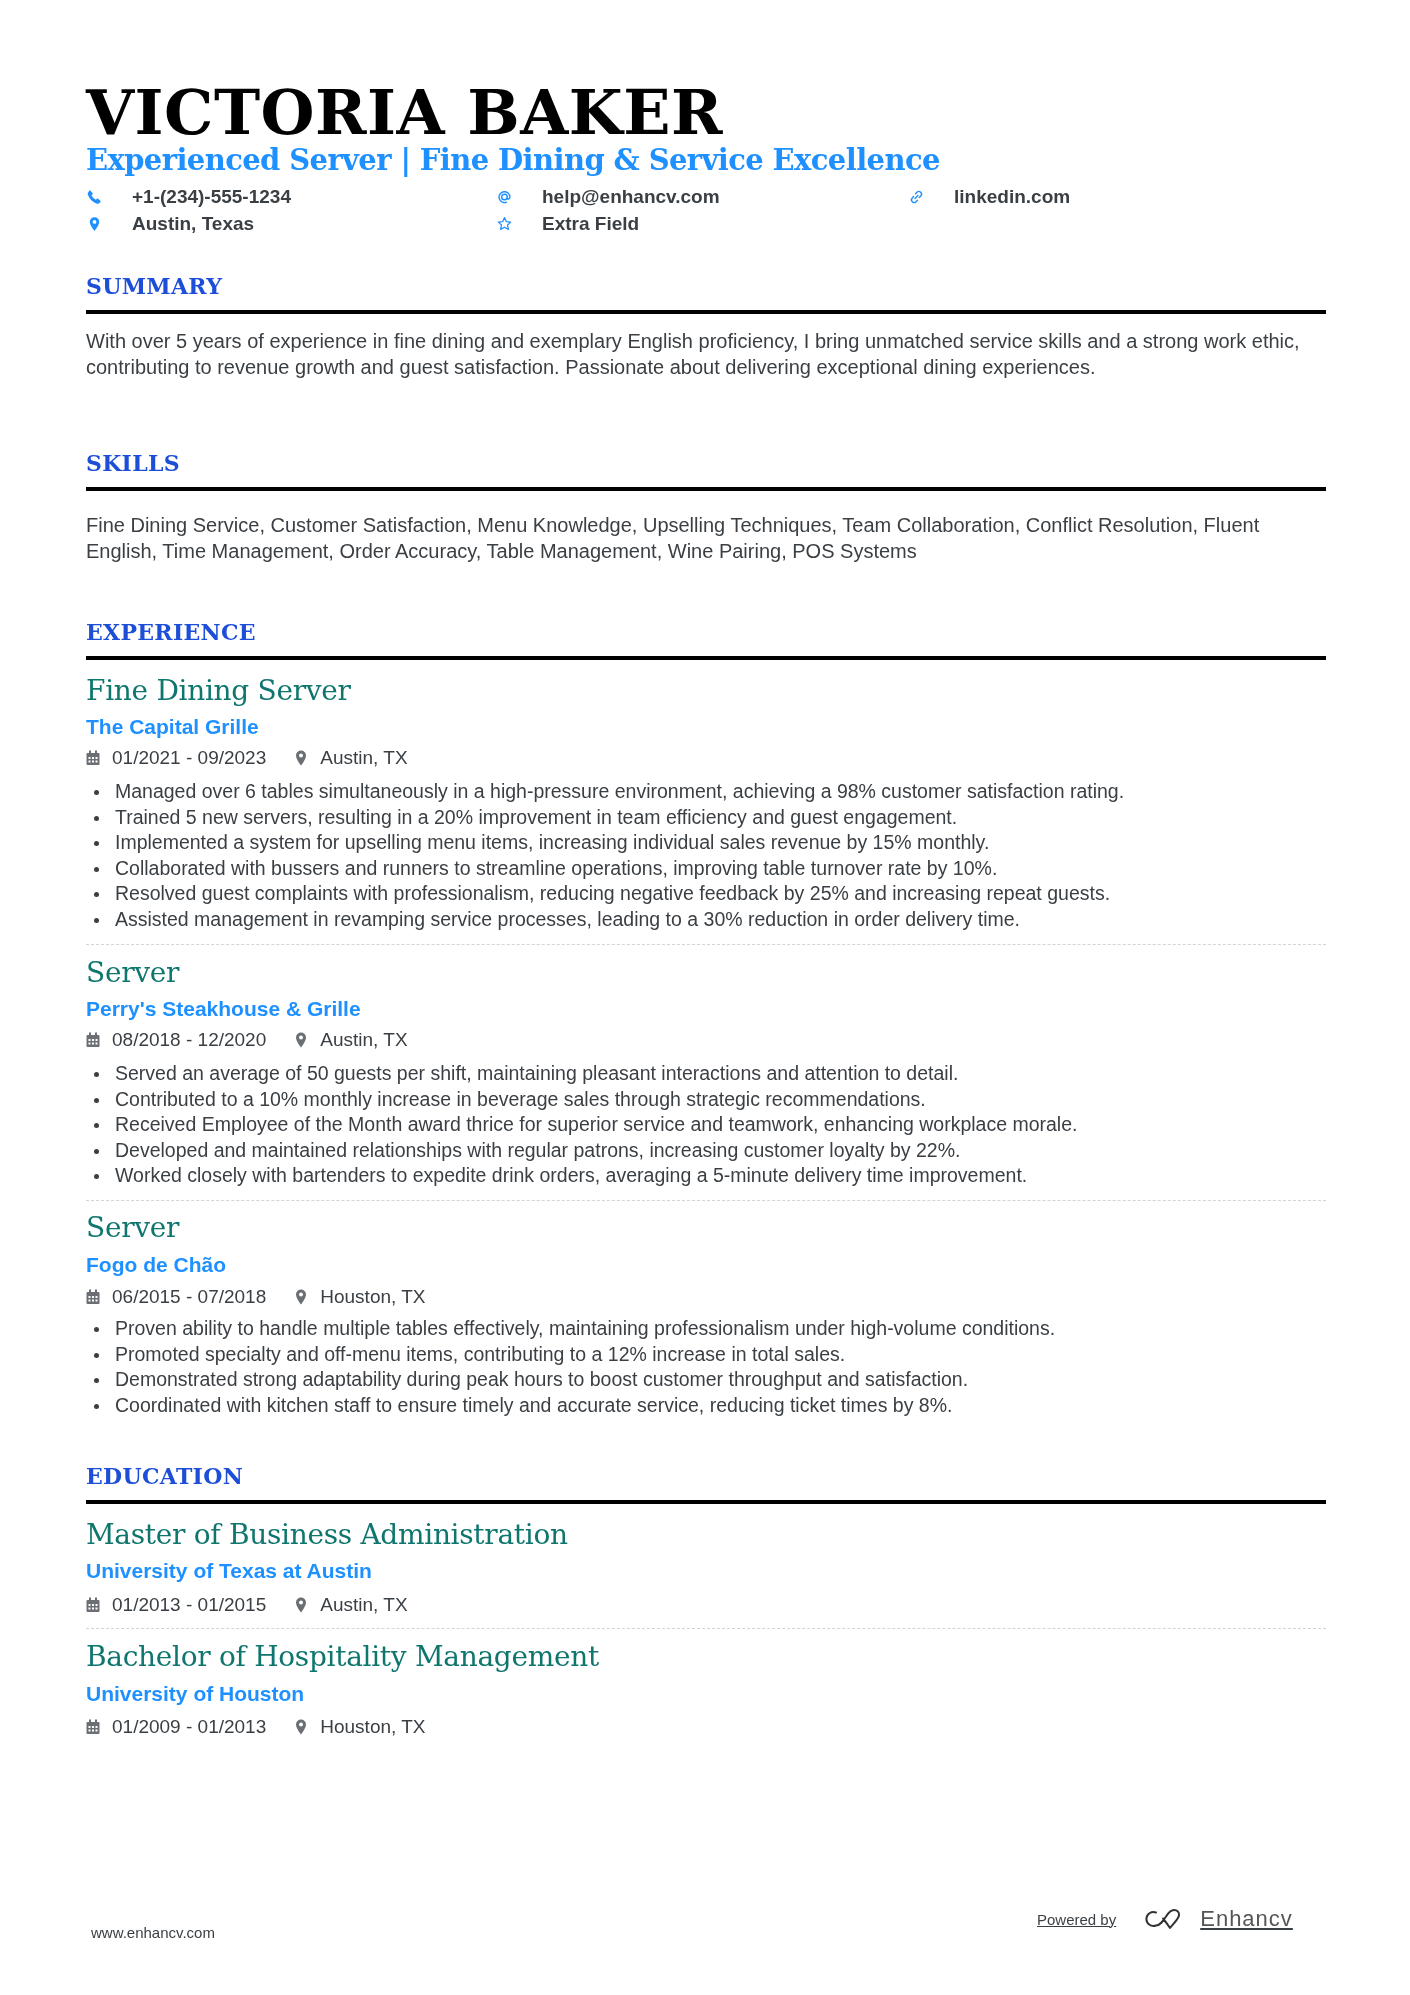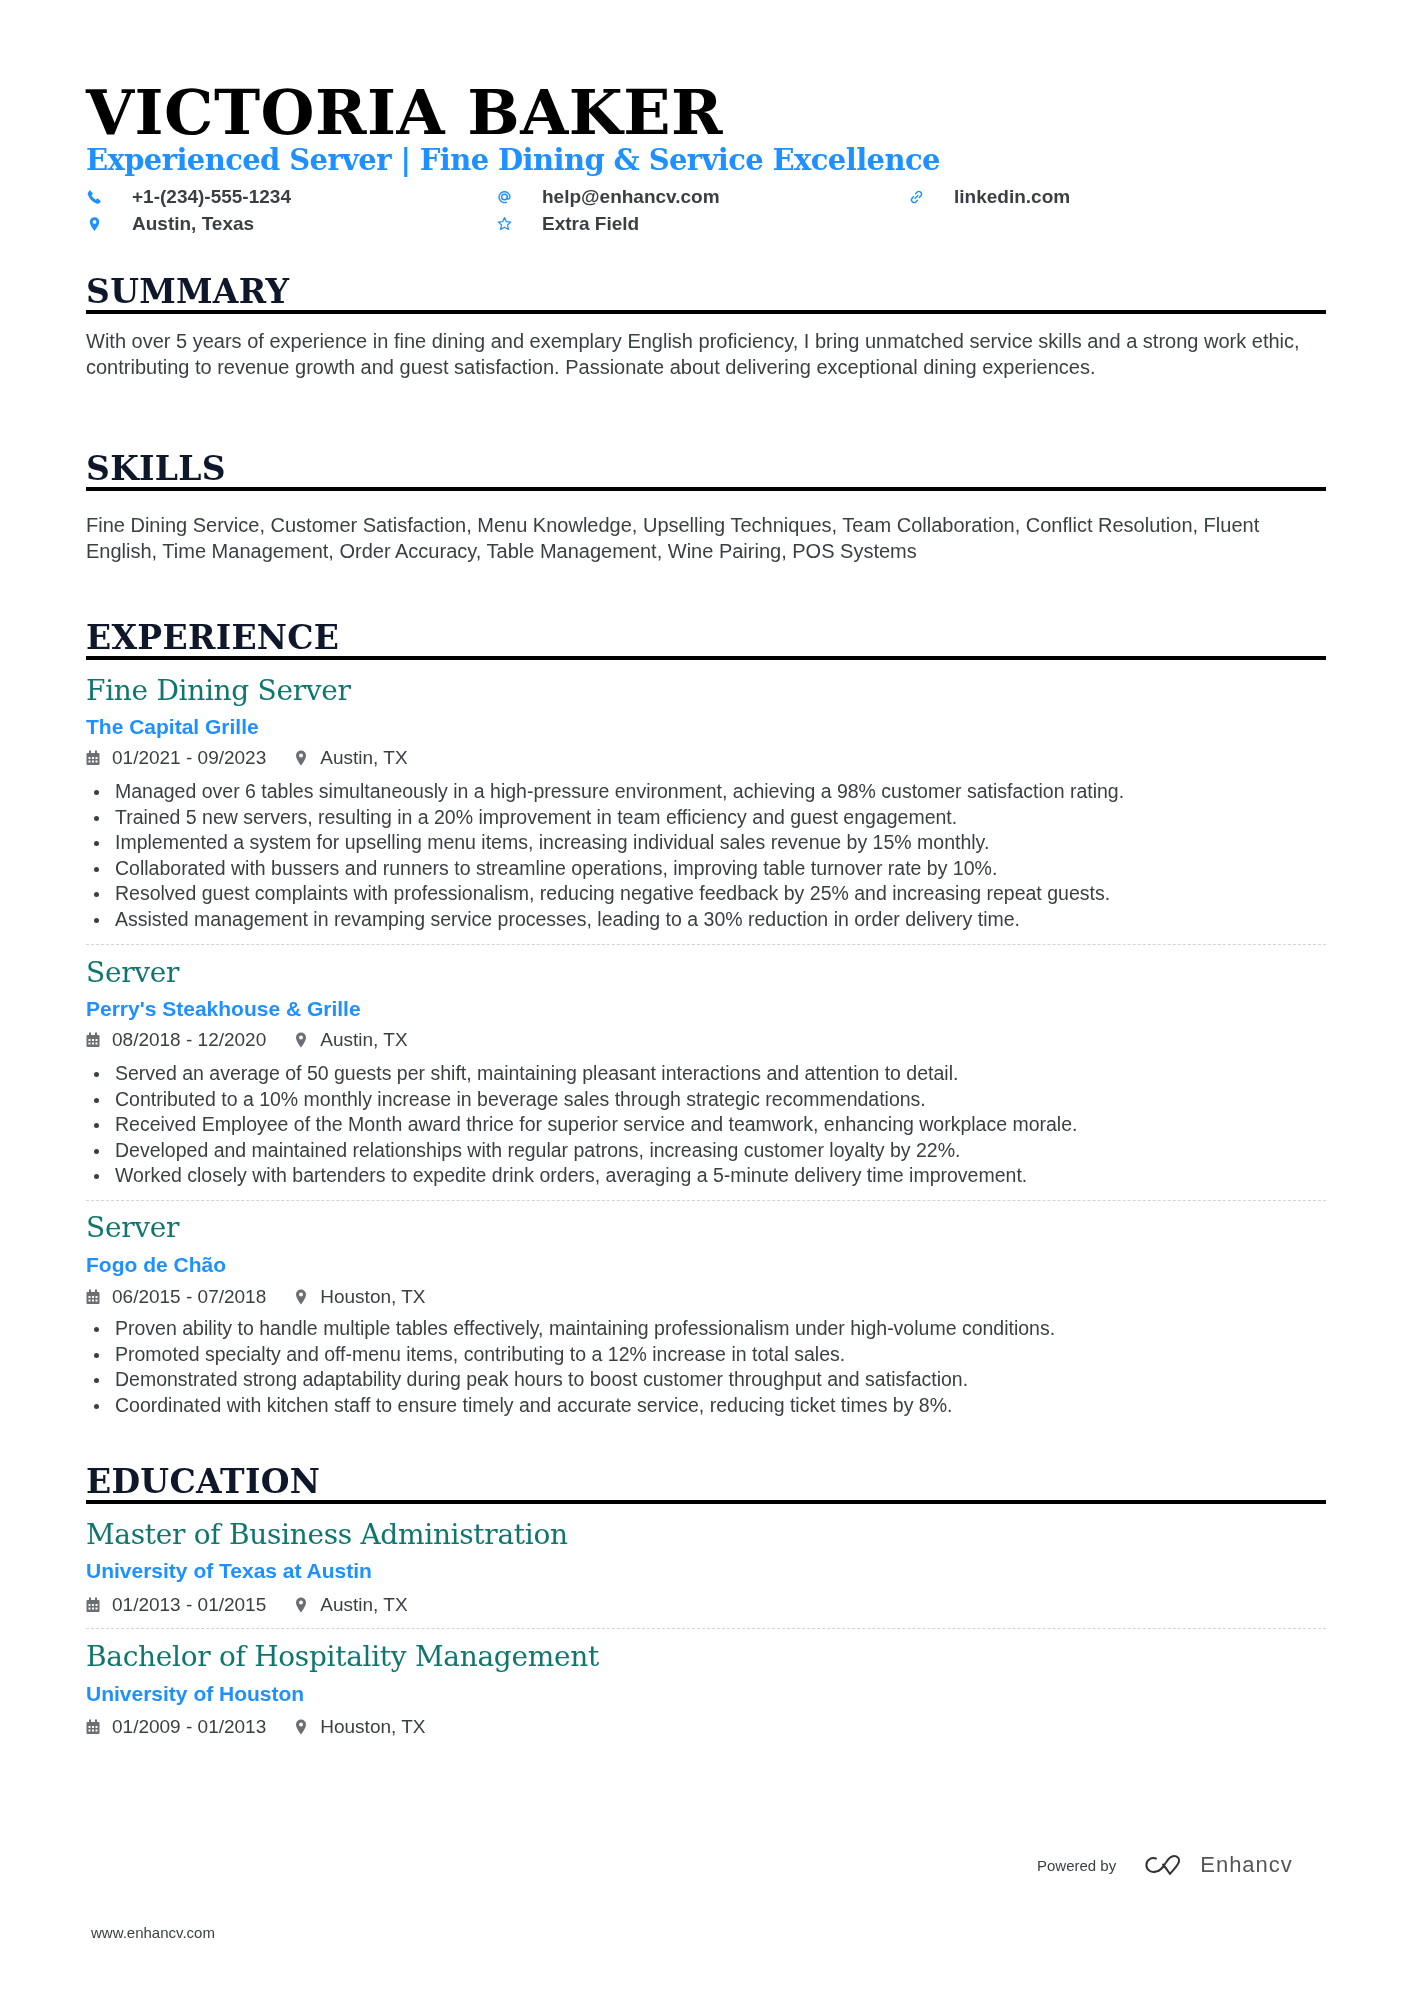--- a/index.html
+++ b/index.html
@@ -20,21 +20,21 @@
     letter-spacing: -0.6px;
   }
   .contact { position: absolute; font-family: "Liberation Sans", sans-serif; font-weight: bold;
     font-size: 19px; color: #3a3f44; line-height: 22px; white-space: nowrap; display: flex; align-items: center; gap: 22px; }
   .contact .ic { width: 16px; height: 18px; margin-right: 8px; display: inline-flex; align-items: center; justify-content: center; }
   .contact .ic svg { width: 15px; height: 16px; }
 
   .section-title {
     position: absolute; left: 0;
     font-family: "DejaVu Serif", serif; font-weight: bold;
-    font-size: 33px; color: #0f172a; line-height: 1; letter-spacing: 0.3px;
+    font-size: 22px; color: #1d4ed8; line-height: 1; letter-spacing: 0.3px;
   }
   .rule { position: absolute; left: 0; width: 1240px; height: 4px; background: #000; }
 
   .para { position: absolute; left: 0; width: 1240px; font-size: 20px; line-height: 25.6px; color: #3a3f44; }
 
   .job-title {
     position: absolute; left: 0;
     font-family: "DejaVu Serif", serif; font-size: 28px; color: #0f766e; line-height: 1; white-space: nowrap;
     letter-spacing: -0.3px;
   }
@@ -47,21 +47,21 @@
   .meta .ic svg { width: 14px; height: 16px; }
   .meta .gap { width: 28px; }
 
   .bullets { position: absolute; left: 0; width: 1240px; list-style: none; }
   .bullets li { position: relative; padding-left: 29px; font-size: 19.5px; line-height: 25.6px; color: #3a3f44; white-space: nowrap; }
   .bullets li::before { content: ""; position: absolute; left: 8px; top: 11px; width: 5px; height: 5px; border-radius: 50%; background: #3a3f44; }
 
   .dash { position: absolute; left: 0; width: 1240px; height: 0; border-top: 1.5px dashed #d4d4d4; }
 
   .footer-left { position: absolute; left: 91px; top: 1924px; font-size: 15px; color: #3a3f44; line-height: 18px; }
-  .footer-right { position: absolute; left: 1037px; top: 1852px; display: flex; align-items: center; height: 26px; }
+  .footer-right { position: absolute; left: 1037px; top: 1906px; display: flex; align-items: center; height: 26px; text-decoration: underline; }
   .powered { font-size: 15px; color: #3a3f44; margin-right: 26px; }
   .logo-mark { width: 46px; height: 24px; margin-right: 12px; }
   .brand { font-size: 22px; color: #555; letter-spacing: 1px; font-weight: normal; }
 </style>
 </head>
 <body>
 
 <div class="page">
 
   <div class="name">VICTORIA BAKER</div>

